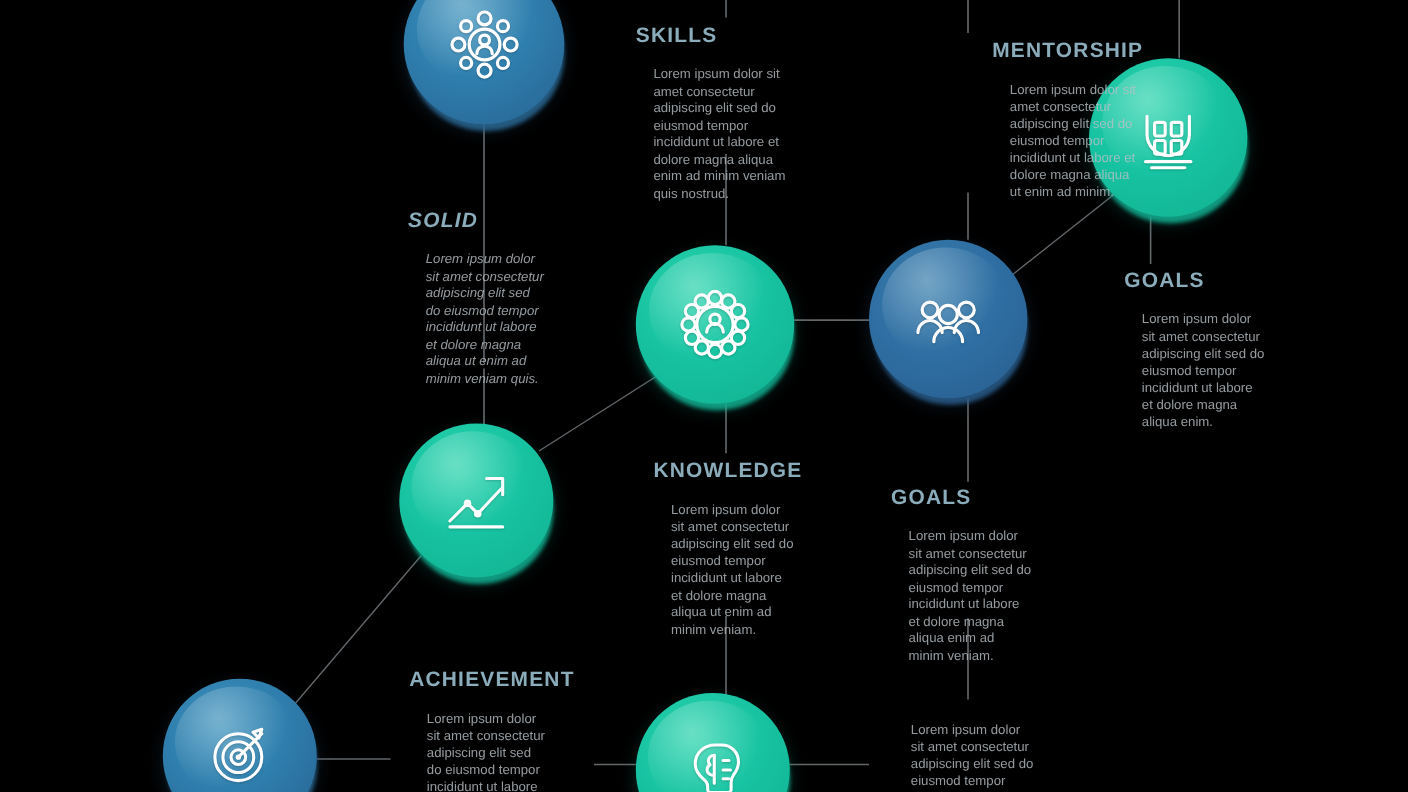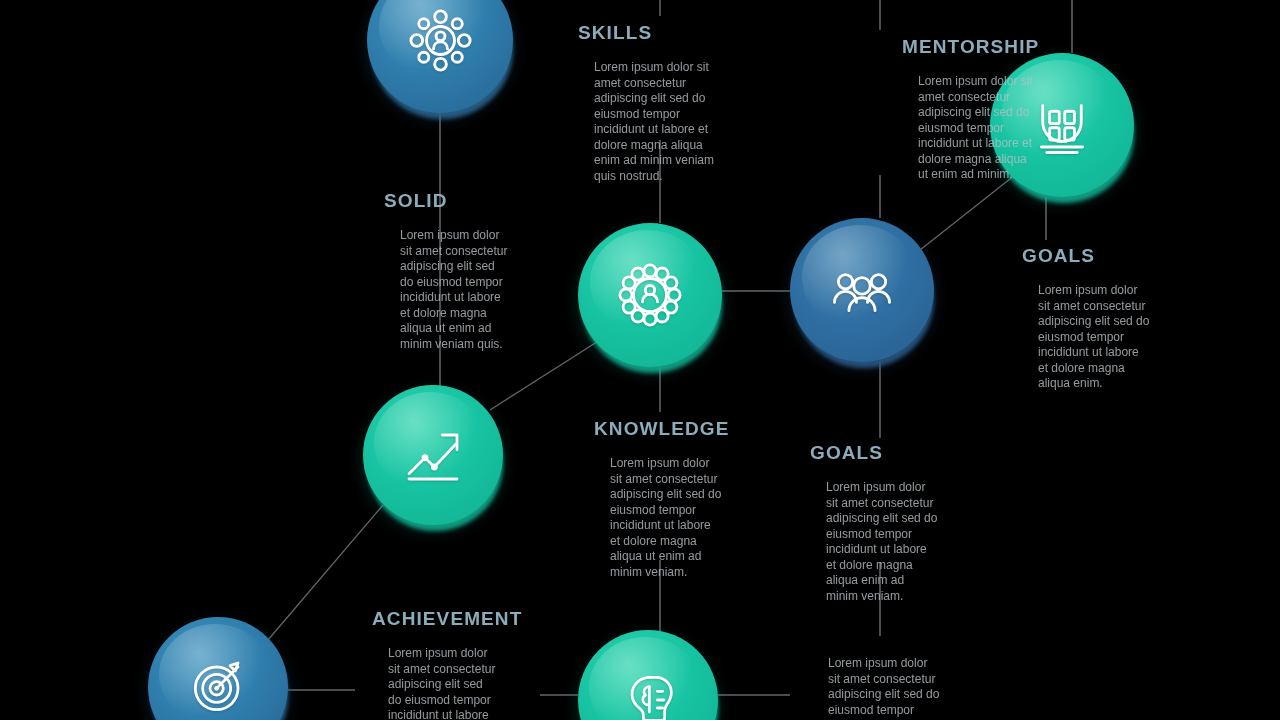--- a/index.html
+++ b/index.html
@@ -239,21 +239,21 @@
 
   <div id="blocks-layer">
       <div class="block" style="left: 578px; top: 22px; width: 160px;">
         <div class="heading">SKILLS</div>
         <div class="body">Lorem ipsum dolor sit amet consectetur adipiscing elit sed do eiusmod tempor incididunt ut labore et dolore magna aliqua enim ad minim veniam quis nostrud.</div>
       </div>
       <div class="block" style="left: 902px; top: 36px; width: 152px;">
         <div class="heading">MENTORSHIP</div>
         <div class="body">Lorem ipsum dolor sit amet consectetur adipiscing elit sed do eiusmod tempor incididunt ut labore et dolore magna aliqua ut enim ad minim.</div>
       </div>
-      <div class="block" style="left: 384px; top: 190px; width: 142px;">
+      <div class="block" style="left: 371px; top: 190px; width: 142px; font-style: italic;">
         <div class="heading">SOLID</div>
         <div class="body">Lorem ipsum dolor sit amet consectetur adipiscing elit sed do eiusmod tempor incididunt ut labore et dolore magna aliqua ut enim ad minim veniam quis.</div>
       </div>
       <div class="block" style="left: 1022px; top: 245px; width: 145px;">
         <div class="heading">GOALS</div>
         <div class="body">Lorem ipsum dolor sit amet consectetur adipiscing elit sed do eiusmod tempor incididunt ut labore et dolore magna aliqua enim.</div>
       </div>
       <div class="block" style="left: 594px; top: 418px; width: 145px;">
         <div class="heading">KNOWLEDGE</div>
         <div class="body">Lorem ipsum dolor sit amet consectetur adipiscing elit sed do eiusmod tempor incididunt ut labore et dolore magna aliqua ut enim ad minim veniam.</div>

